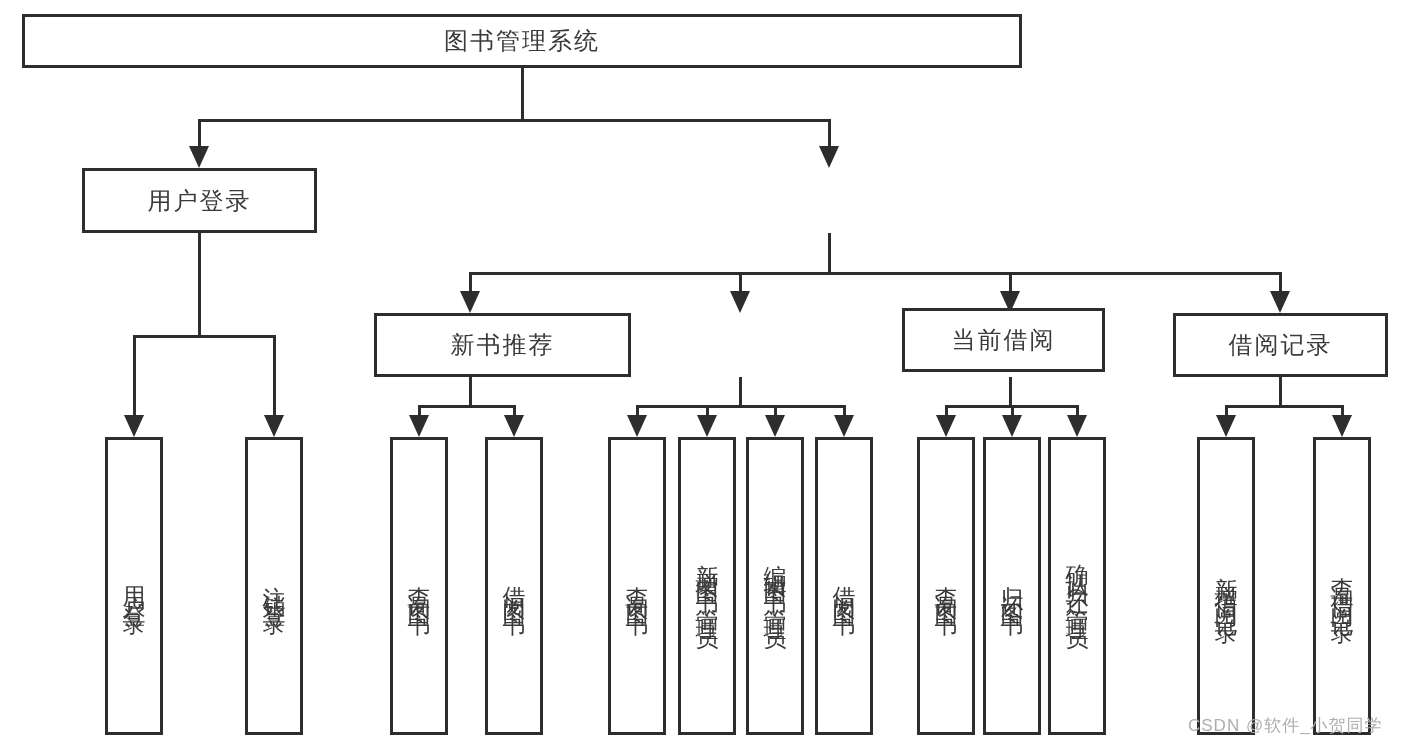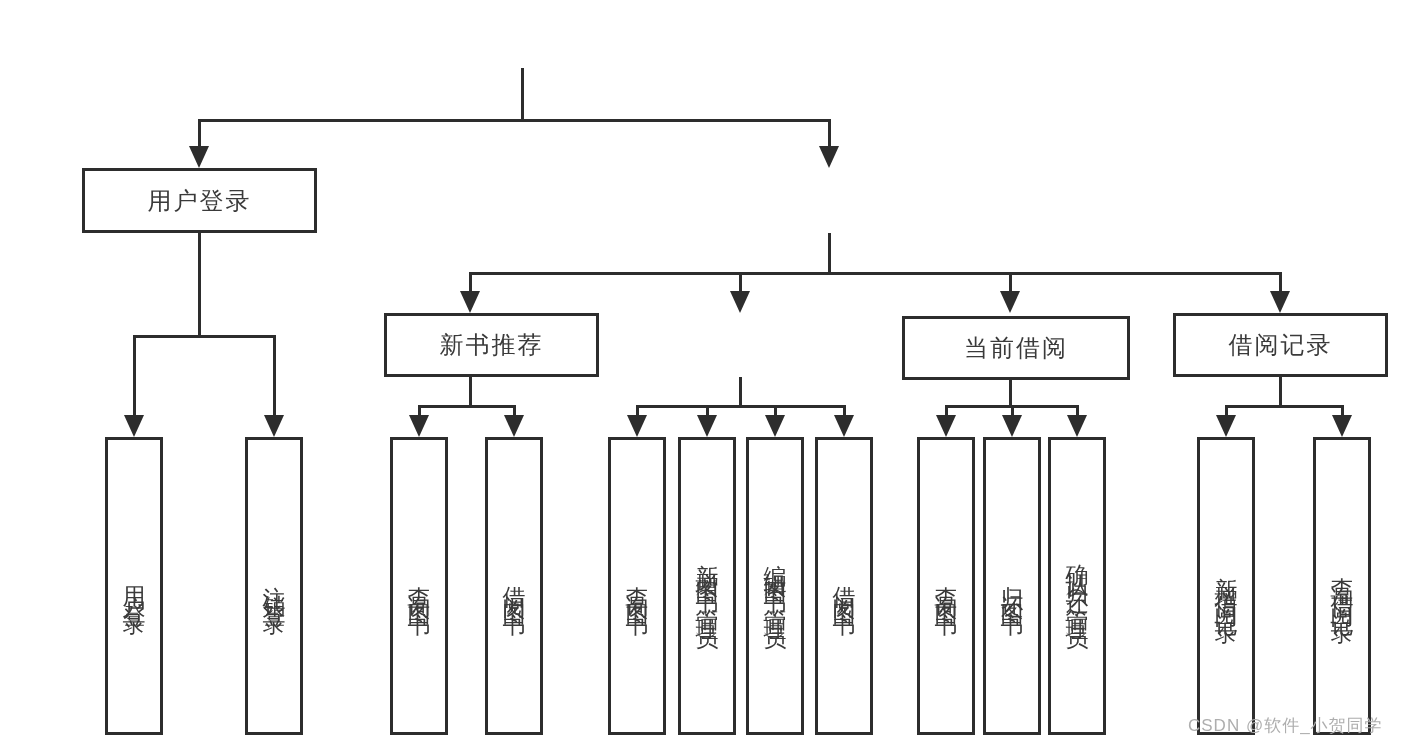--- a/index.html
+++ b/index.html
@@ -120,29 +120,32 @@
   <div class="vline" style="left:1076px;top:405px;height:12px"></div>
   <div class="ahead" style="left:1067px;top:415px"></div>
 
   <div class="vline" style="left:1279px;top:377px;height:30px"></div>
   <div class="hline" style="left:1225px;top:405px;width:119px"></div>
   <div class="vline" style="left:1225px;top:405px;height:12px"></div>
   <div class="ahead" style="left:1216px;top:415px"></div>
   <div class="vline" style="left:1341px;top:405px;height:12px"></div>
   <div class="ahead" style="left:1332px;top:415px"></div>
 
+  <div class="hbox" style="left:22px;top:14px;width:1000px;height:54px">
+    <span class="lbl">图书管理系统</span>
+  </div>
 
   <div class="hbox" style="left:82px;top:168px;width:235px;height:65px">
     <span class="lbl">用户登录</span>
   </div>
 
-  <div class="hbox" style="left:384px;top:313px;width:215px;height:64px">
+  <div class="hbox" style="left:374px;top:313px;width:257px;height:64px">
     <span class="lbl">新书推荐</span>
   </div>
-  <div class="hbox" style="left:902px;top:316px;width:228px;height:64px">
+  <div class="hbox" style="left:902px;top:308px;width:203px;height:64px">
     <span class="lbl">当前借阅</span>
   </div>
   <div class="hbox" style="left:1173px;top:313px;width:215px;height:64px">
     <span class="lbl">借阅记录</span>
   </div>
 
   <div class="vbox" style="left:105px;top:437px;width:58px;height:298px">
     <span class="lbl">用户登录</span>
   </div>
   <div class="vbox" style="left:245px;top:437px;width:58px;height:298px">

